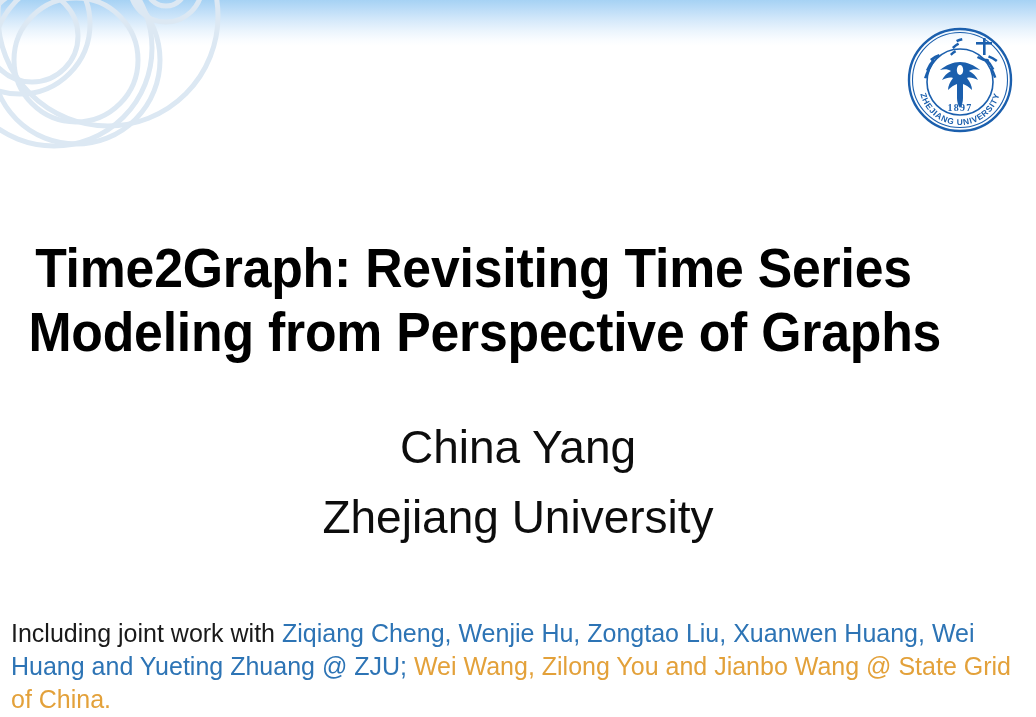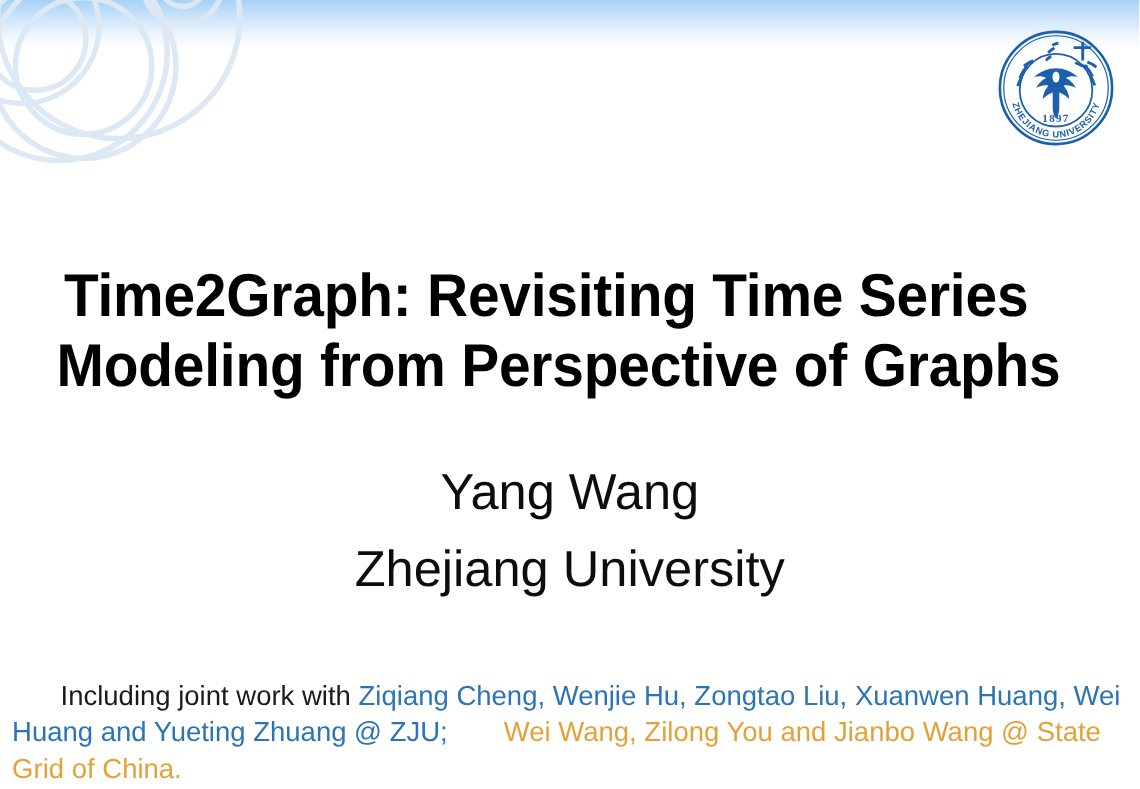--- a/index.html
+++ b/index.html
@@ -66,21 +66,20 @@
     height: 100%;
   }
 
   
   .title-block {
     position: absolute;
     left: 0;
     top: 236px;
     width: 947px;
     text-align: center;
-    padding-left: 23px;
   }
   .title-line {
     font-family: "Liberation Sans Narrow", "Liberation Sans", sans-serif;
     font-weight: bold;
     font-size: 55px;
     line-height: 64px;
     letter-spacing: -0.2px;
     color: #000000;
     white-space: nowrap;
     transform: scaleX(0.94);
@@ -109,21 +108,21 @@
     position: absolute;
     left: 11px;
     top: 617px;
     width: 1012px;
     font-family: "Liberation Sans", sans-serif;
     font-size: 25px;
     line-height: 33px;
     color: #1a1a1a;
     text-align: left;
   }
-  .credits .seg-black  { color: #1a1a1a; margin-left: 44px; }
+  .credits .seg-black  { color: #1a1a1a; }
   .credits .seg-blue   { color: #2d74b5; }
   .credits .seg-orange { color: #e3a13a; }
 
   
   .watermark {
     position: absolute;
     left: 806px;
     top: 652px;
     font-family: "Liberation Sans", sans-serif;
     font-size: 32px;
@@ -211,20 +210,20 @@
       </text>
     </svg>
   </div>
 
   <div class="title-block">
     <div class="title-line">Time2Graph: Revisiting Time Series</div>
     <div class="title-line">Modeling from Perspective of Graphs</div>
   </div>
 
   <div class="subtitle-block">
-    <div class="subtitle-line">Yang Wang</div>
+    <div class="subtitle-line">China Yang</div>
     <div class="subtitle-line">Zhejiang University</div>
   </div>
 
   <div class="credits"><span class="seg-black">Including joint work with </span><span class="seg-blue">Ziqiang Cheng, Wenjie Hu, Zongtao Liu, Xuanwen Huang, Wei Huang and Yueting Zhuang @ ZJU;</span><span class="seg-black"> </span><span class="seg-orange">Wei Wang, Zilong You and Jianbo Wang @ State Grid of China.</span></div>
 
 
 </div>
 
 </body></html>

